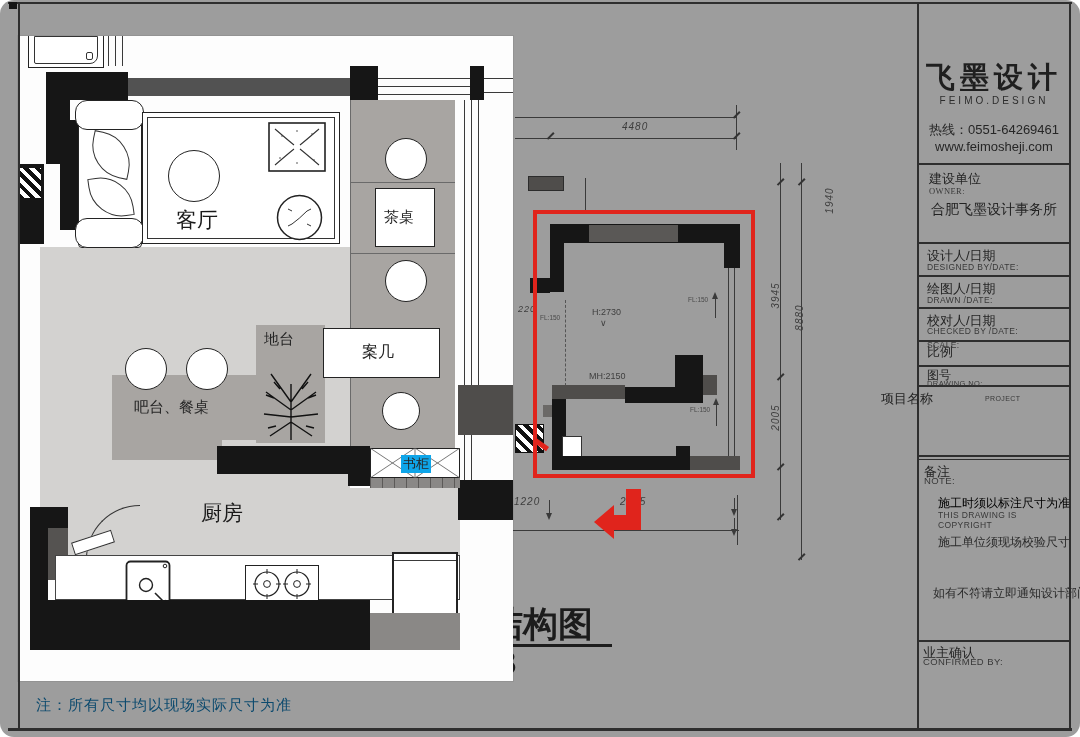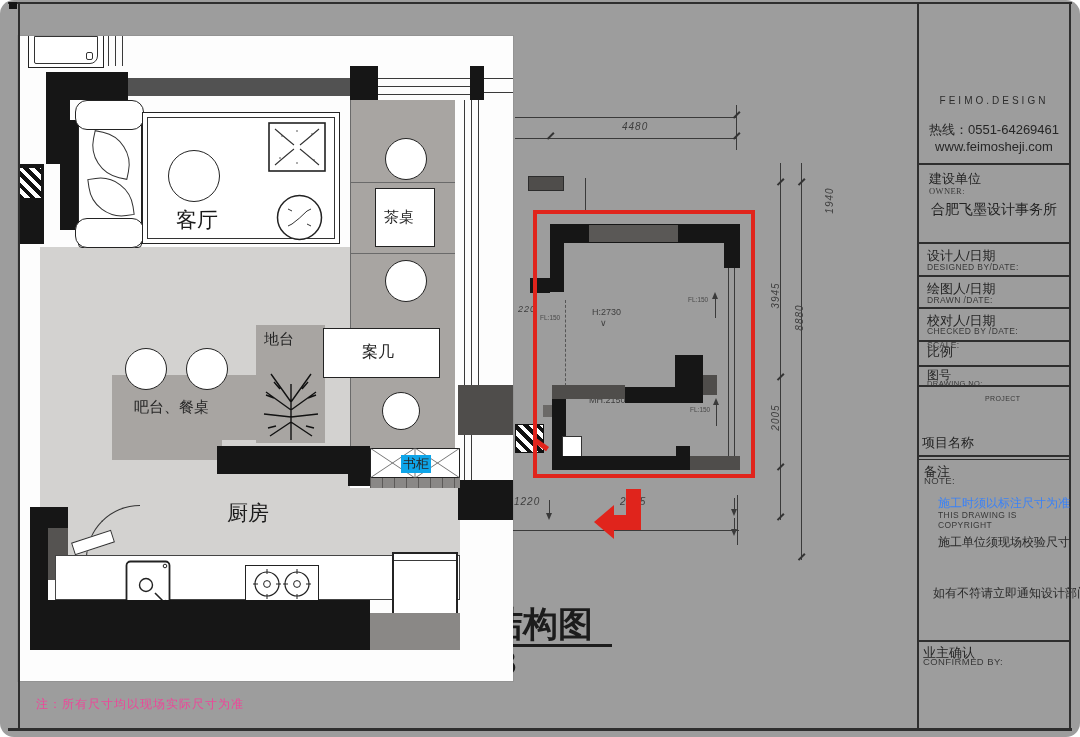--- a/index.html
+++ b/index.html
@@ -89,21 +89,21 @@
  <div class="abs blk" style="left:550px;top:224px;width:14px;height:68px;"></div>
  <div class="abs blk" style="left:530px;top:278px;width:20px;height:15px;"></div>
  <div class="abs dash-v" style="left:565px;top:300px;height:86px;"></div>
  <div class="t tiny" style="left:540px;top:314px;width:26px;">FL:150</div>
  <div class="t" style="left:592px;top:307px;font-size:9px;color:#3f3f3f;">H:2730</div>
  <div class="t" style="left:600px;top:318px;font-size:9px;color:#3f3f3f;">∨</div>
  <div class="t tiny" style="left:688px;top:296px;width:26px;">FL:150</div>
  <div class="abs ln" style="left:715px;top:296px;width:1px;height:22px;"></div>
  <div class="abs tri-up" style="left:712px;top:292px;"></div>
 
- <div class="t" style="left:589px;top:371px;font-size:9px;color:#3f3f3f;margin-top:24px;">MH:2150</div>
+ <div class="t" style="left:589px;top:371px;font-size:9px;color:#3f3f3f;">MH:2150</div>
  <div class="abs dgr" style="left:552px;top:385px;width:73px;height:14px;"></div>
  <div class="abs blk" style="left:625px;top:387px;width:57px;height:16px;"></div>
  <div class="abs blk" style="left:675px;top:355px;width:28px;height:48px;"></div>
  <div class="abs dgr" style="left:703px;top:375px;width:14px;height:20px;"></div>
 
  <div class="abs blk" style="left:552px;top:399px;width:14px;height:71px;"></div>
  <div class="abs" style="left:543px;top:405px;width:9px;height:12px;background:#6b6967;"></div>
  <div class="abs thin" style="left:562px;top:436px;width:20px;height:22px;"></div>
  <div class="abs blk" style="left:552px;top:456px;width:138px;height:14px;"></div>
  <div class="abs dgr" style="left:690px;top:456px;width:50px;height:14px;"></div>
@@ -210,21 +210,21 @@
 
    <div class="abs blk" style="left:199px;top:410px;width:153px;height:28px;"></div>
    <div class="abs blk" style="left:330px;top:410px;width:22px;height:40px;"></div>
    <svg class="abs" style="left:352px;top:412px;" width="90" height="30" viewBox="0 0 90 30">
      <rect x="0.5" y="0.5" width="89" height="29" fill="#fff" stroke="#222"></rect>
      <path d="M0 0 L45 30 M45 0 L0 30 M45 0 L90 30 M90 0 L45 30 M45 0 L45 30" stroke="#555" stroke-width=".8"></path>
    </svg>
    <div class="t serif" style="left:383px;top:419px;font-size:13px;background:#0ea5e9;padding:0 2px;">书柜</div>
    <div class="abs brick" style="left:352px;top:442px;width:90px;height:10px;"></div>
 
-   <div class="t serif" style="left:209px;top:463px;font-size:21px;color:#1a1a1a;">厨房</div>
+   <div class="t serif" style="left:183px;top:463px;font-size:21px;color:#1a1a1a;">厨房</div>
    <div class="abs" style="left:68px;top:469px;width:54px;height:54px;border-left:1.2px solid #333;border-top:1.2px solid #333;border-radius:100% 0 0 0;box-sizing:border-box;"></div>
    <div class="abs thin" style="left:54px;top:500px;width:42px;height:13px;transform:rotate(-18deg);"></div>
    <div class="abs blk" style="left:12px;top:471px;width:38px;height:23px;"></div>
    <div class="abs" style="left:30px;top:492px;width:20px;height:52px;background:#555351;"></div>
    <div class="abs blk" style="left:12px;top:494px;width:18px;height:120px;"></div>
 
    <div class="abs thin" style="left:37px;top:519px;width:405px;height:45px;border-color:#444;"></div>
    <svg class="abs" style="left:107px;top:524px;" width="46" height="49" viewBox="0 0 46 49">
      <rect x="1.5" y="1.5" width="43" height="46" rx="4" fill="#fff" stroke="#222" stroke-width="1.8"></rect>
      <circle cx="21" cy="25" r="6.5" fill="none" stroke="#222" stroke-width="1.4"></circle>
@@ -250,33 +250,34 @@
    <div class="abs" style="left:352px;top:577px;width:90px;height:37px;background:#8a8886;"></div>
  </div>
 
  <div class="abs ln" style="left:8px;top:2px;width:1064px;height:2px;background:#2e2e2e;"></div>
  <div class="abs ln" style="left:8px;top:728px;width:1064px;height:2.5px;background:#2e2e2e;"></div>
  <div class="abs ln" style="left:18px;top:2px;width:1.5px;height:728px;background:#2e2e2e;"></div>
  <div class="abs ln" style="left:1069px;top:2px;width:2px;height:728px;background:#2e2e2e;"></div>
  <div class="abs blk" style="left:9px;top:2px;width:8px;height:7px;"></div>
  <div class="abs ln" style="left:917px;top:2px;width:2px;height:728px;background:#2e2e2e;"></div>
 
- <div class="t" style="left:36px;top:696px;font-size:12px;color:#ec4899;letter-spacing:1px;">注：所有尺寸均以现场实际尺寸为准</div>
+ <div class="t" style="left:36px;top:696px;font-size:15px;color:#0c4a6e;letter-spacing:1px;">注：所有尺寸均以现场实际尺寸为准</div>
 
  <div class="sep" style="top:163px;"></div>
  <div class="sep" style="top:242px;"></div>
  <div class="sep" style="top:275px;"></div>
  <div class="sep" style="top:307px;"></div>
  <div class="sep" style="top:340px;"></div>
  <div class="sep" style="top:365px;"></div>
  <div class="sep" style="top:385px;"></div>
  <div class="sep" style="top:455px;"></div>
  <div class="sep" style="top:459px;height:1px;"></div>
  <div class="sep" style="top:640px;"></div>
 
+ <div class="t" style="left:918px;top:58px;width:152px;text-align:center;font-size:29px;font-weight:700;letter-spacing:5px;color:#1f1f1f;white-space:nowrap;">飞墨设计</div>
  <div class="t" style="left:918px;top:95px;width:152px;text-align:center;font-size:10px;letter-spacing:3px;color:#2c2c2c;">FEIMO.DESIGN</div>
  <div class="t" style="left:918px;top:121px;width:152px;text-align:center;font-size:13px;color:#262626;">热线：0551-64269461</div>
  <div class="t" style="left:918px;top:139px;width:152px;text-align:center;font-size:13px;color:#262626;">www.feimosheji.com</div>
 
  <div class="t tb-cn" style="left:929px;top:170px;">建设单位</div>
  <div class="t tb-en" style="left:929px;top:186px;font-family:Liberation Serif, serif;">OWNER:</div>
  <div class="t" style="left:918px;top:201px;width:152px;text-align:center;font-size:14px;color:#222;">合肥飞墨设计事务所</div>
 
  <div class="t tb-cn" style="left:927px;top:247px;">设计人/日期</div>
  <div class="t tb-en" style="left:927px;top:262px;">DESIGNED BY/DATE:</div>
@@ -286,27 +287,27 @@
 
  <div class="t tb-cn" style="left:927px;top:312px;">校对人/日期</div>
  <div class="t tb-en" style="left:927px;top:326px;">CHECKED BY /DATE:</div>
 
  <div class="t tb-cn" style="left:927px;top:343px;">比例</div>
  <div class="t tb-en" style="left:927px;top:340px;">SCALE:</div>
 
  <div class="t tb-cn" style="left:927px;top:367px;font-size:12px;">图号</div>
  <div class="t tb-en" style="left:927px;top:379px;font-size:7.5px;">DRAWING NO:</div>
 
- <div class="t tb-cn" style="left:922px;top:390px;margin-top:44px;">项目名称</div>
+ <div class="t tb-cn" style="left:881px;top:390px;">项目名称</div>
  <div class="t tb-en" style="left:985px;top:394px;font-size:7px;">PROJECT</div>
 
  <div class="t tb-cn" style="left:924px;top:463px;">备注</div>
  <div class="t tb-en" style="left:924px;top:476px;font-size:9.5px;">NOTE:</div>
 
- <div class="t" style="left:938px;top:495px;font-size:12px;color:#3b82f6;">施工时须以标注尺寸为准</div>
+ <div class="t" style="left:938px;top:495px;font-size:12px;color:#000000;">施工时须以标注尺寸为准</div>
  <div class="t tb-en" style="left:938px;top:510px;width:126px;">THIS DRAWING IS COPYRIGHT</div>
 
  <div class="t" style="left:938px;top:534px;font-size:12px;color:#2a2a2a;">施工单位须现场校验尺寸</div>
 
  <div class="t" style="left:933px;top:585px;font-size:12px;color:#2a2a2a;">如有不符请立即通知设计部门</div>
 
  <div class="t tb-cn" style="left:923px;top:644px;">业主确认</div>
  <div class="t tb-en" style="left:923px;top:657px;font-size:9.5px;">CONFIRMED BY:</div>
 </div>
 

